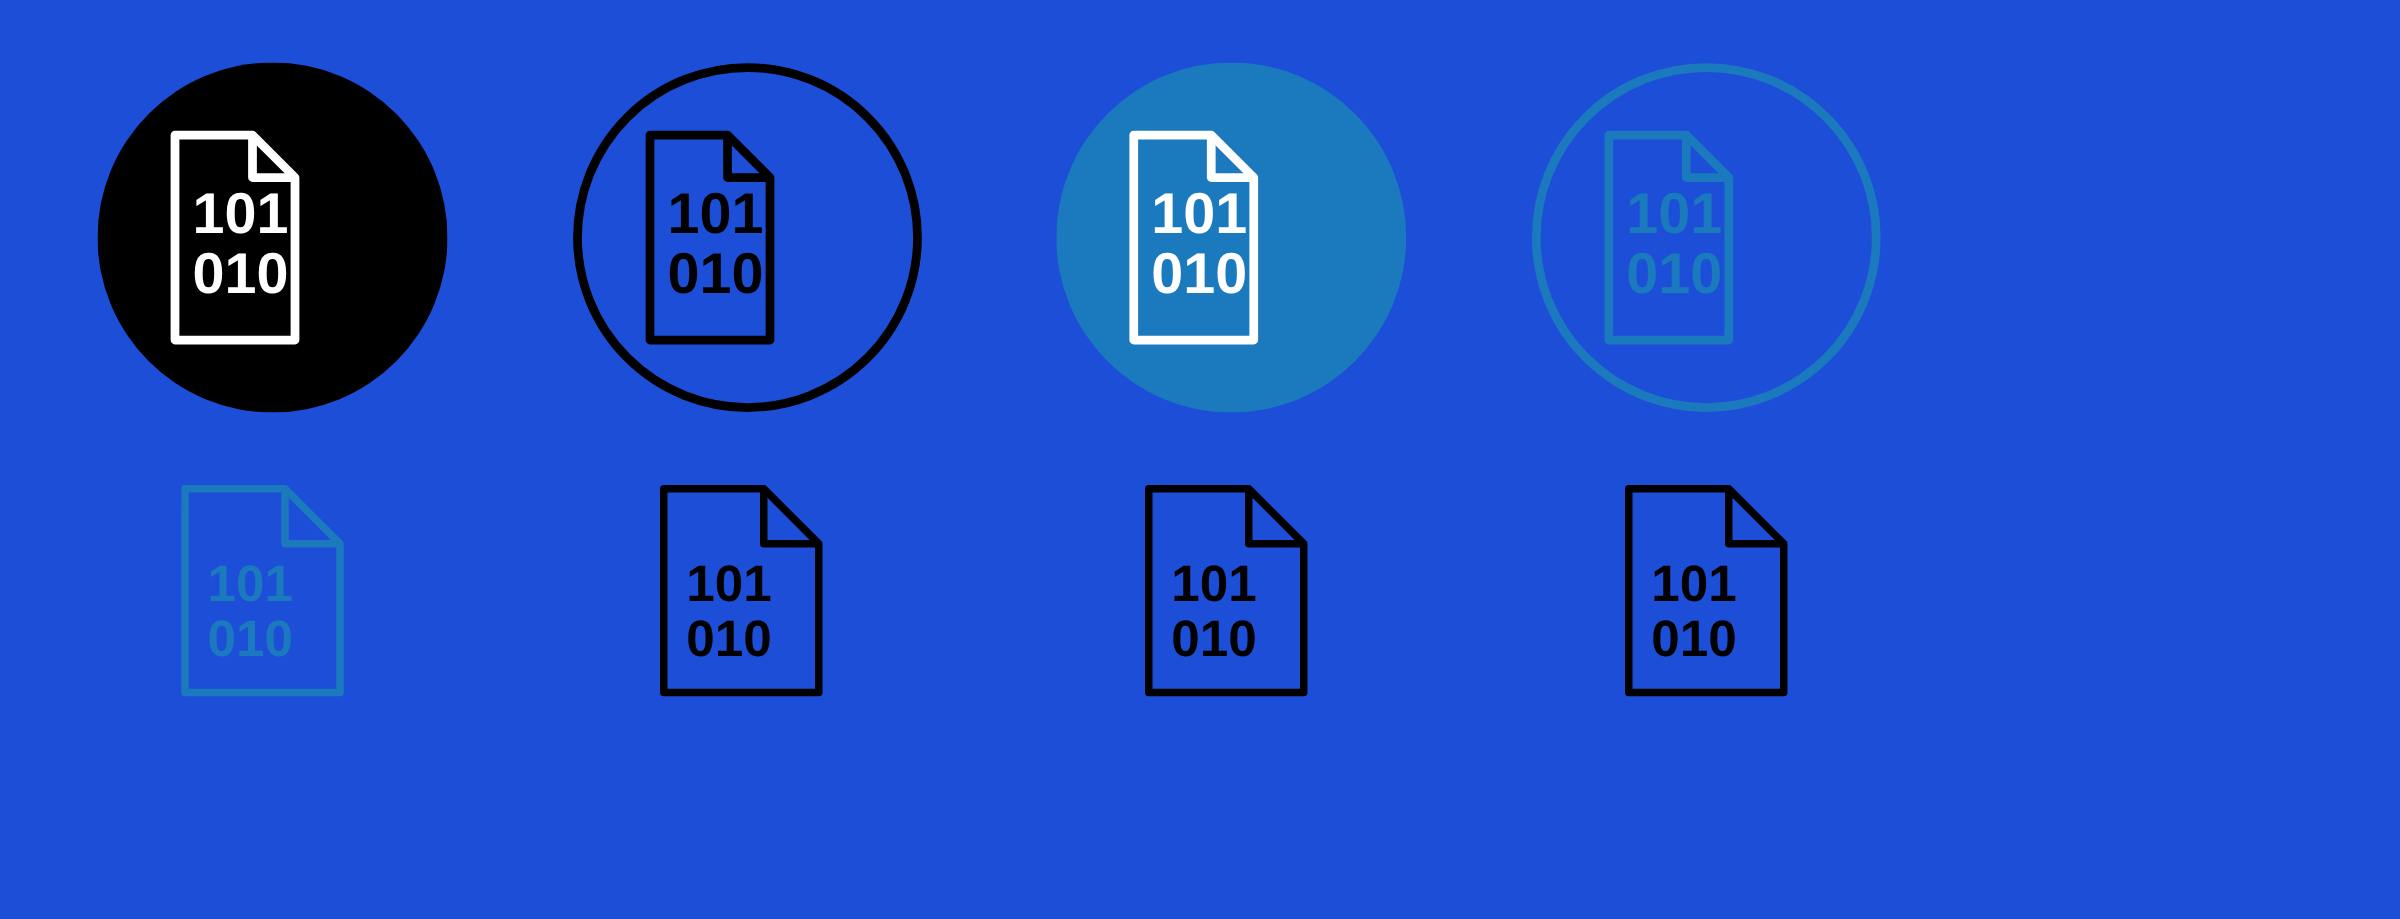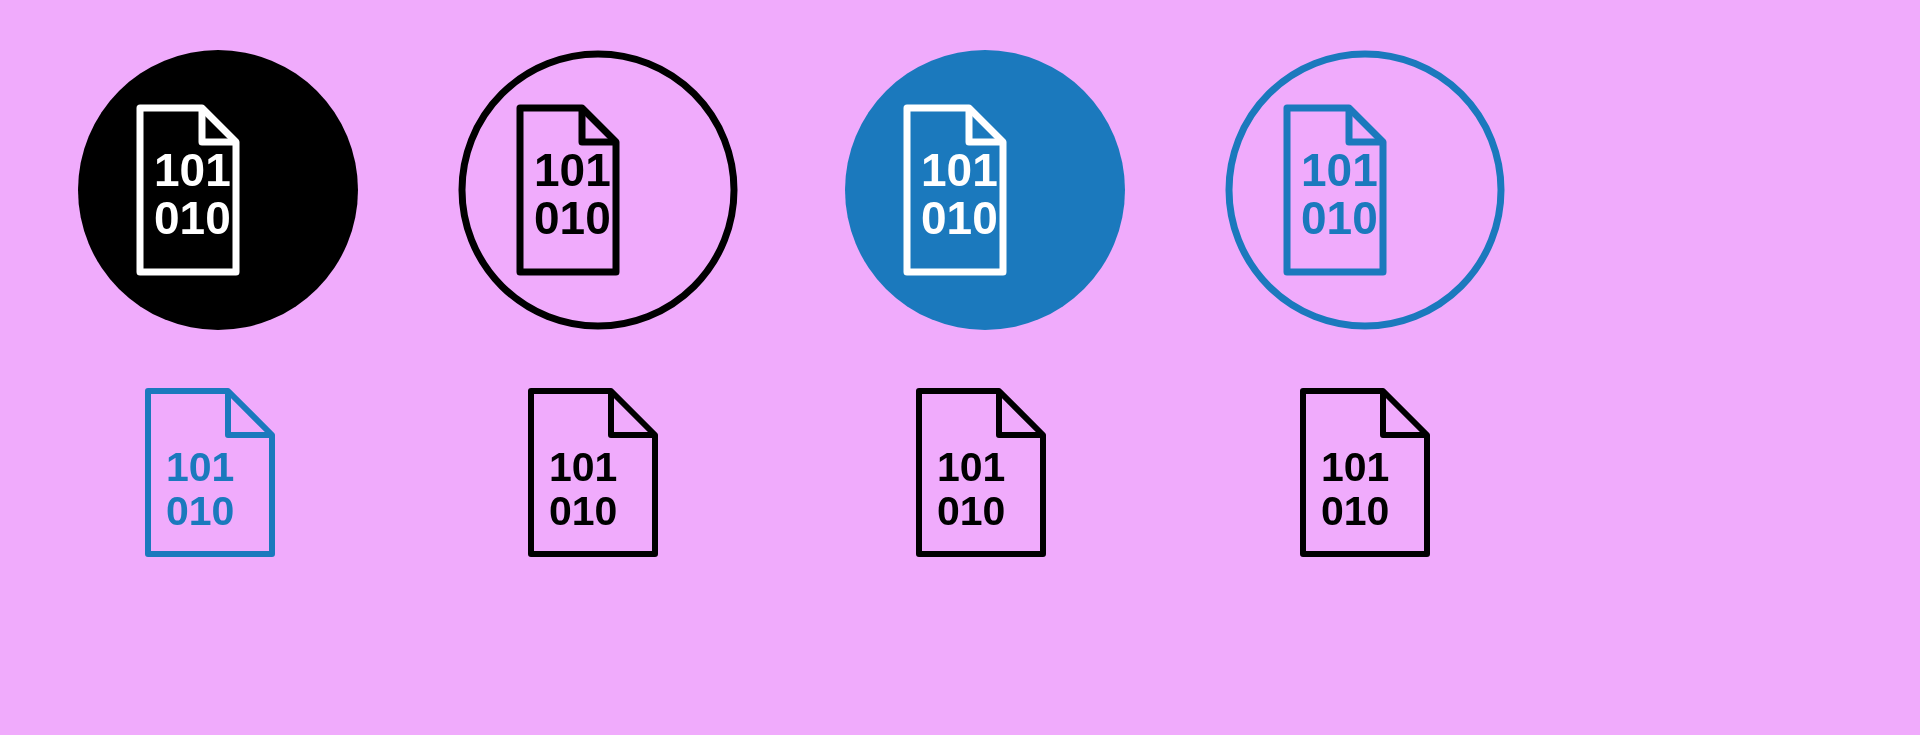--- a/index.html
+++ b/index.html
@@ -10,21 +10,21 @@
   body {
     width: 1920px;
     height: 735px;
     font-family: "Liberation Sans", sans-serif;
     overflow: hidden;
   }
   .sheet {
     position: relative;
     width: 1920px;
     height: 735px;
-    background: #f0abfc;
+    background: #1d4ed8;
   }
   .icon-cell {
     position: absolute;
     display: flex;
     align-items: center;
     justify-content: center;
   }
   .icon-cell svg {
     display: block;
   }

